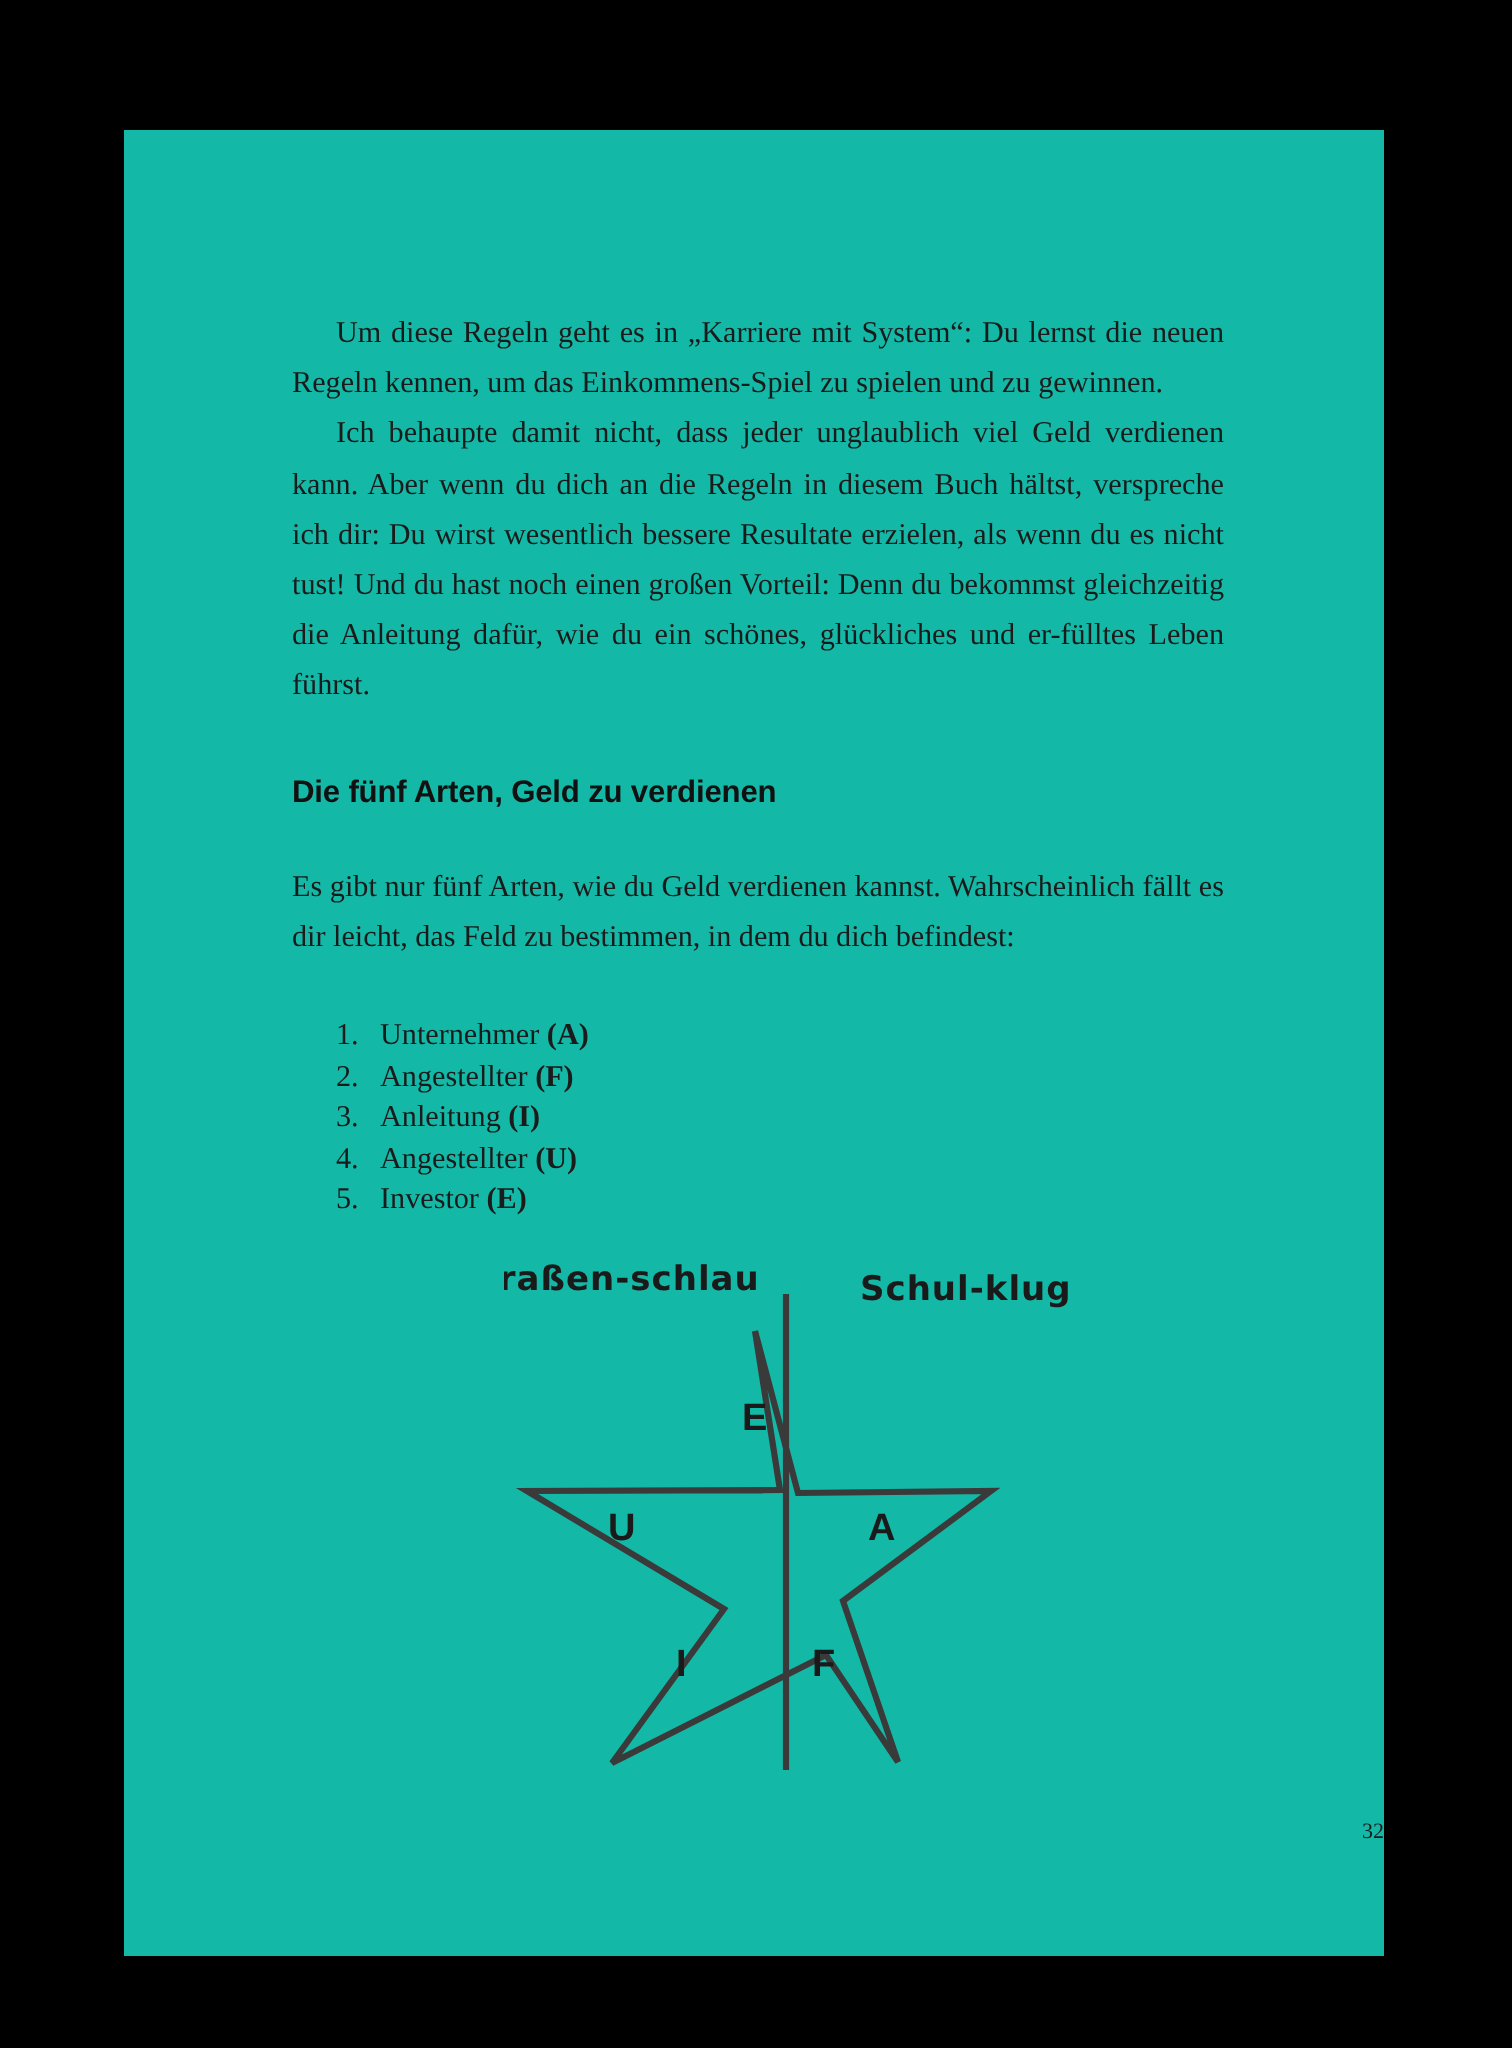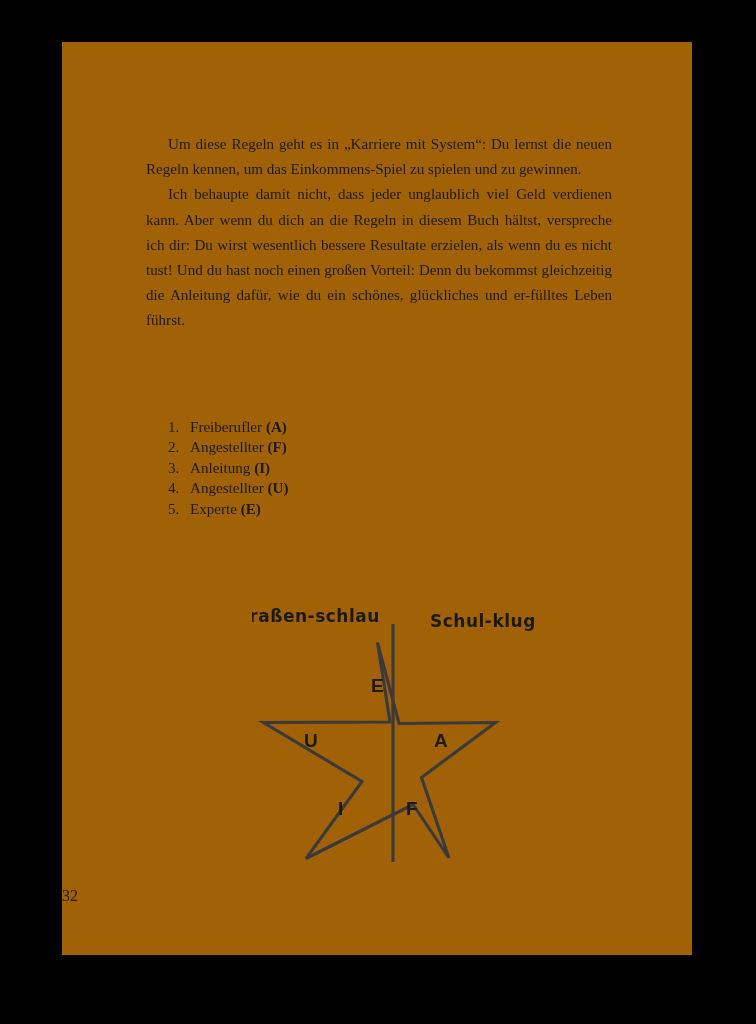--- a/index.html
+++ b/index.html
@@ -12,24 +12,24 @@
     height: 1024px;
     position: relative;
     overflow: hidden;
     font-family: "Liberation Serif", serif;
   }
 
   
   #page-sheet {
     position: absolute;
     left: 62px;
-    top: 42px;
+    top: 65px;
     width: 630px;
     height: 913px;
-    background: #a16207;
+    background: #14b8a6;
   }
 
   
   #content-column {
     position: absolute;
     left: 84px;          
     top: 90px;           
     width: 466px;        
   }
 
@@ -136,51 +136,53 @@
     fill: #1a1a1a;
     letter-spacing: 0.5px;
   }
 
   
   #page-folio {
     position: absolute;
     left: 0;
     top: 845px;     
     width: 630px;
-    text-align: left;
-    font-family: "Liberation Serif", serif;
-    font-size: 16px;
+    text-align: right;
+    font-family: "Liberation Serif", serif;
+    font-size: 11px;
     color: #1b1b1b;
   }
   .gap-md { height: 26px; }
   .gap-lg { height: 31px; }
 </style>
 </head>
 <body>
 
 <div id="page-sheet">
 
   <div id="content-column">
 
     <p class="body-paragraph">Um diese Regeln geht es in „Karriere mit System“: Du lernst die neuen Regeln kennen, um das Einkommens-Spiel zu spielen und zu gewinnen.</p>
 
     <p class="body-paragraph">Ich behaupte damit nicht, dass jeder unglaublich viel Geld verdienen kann. Aber wenn du dich an die Regeln in diesem Buch hältst, verspreche ich dir: Du wirst wesentlich bessere Resultate erzielen, als wenn du es nicht tust! Und du hast noch einen großen Vorteil: Denn du bekommst gleichzeitig die Anleitung dafür, wie du ein schönes, glückliches und er-fülltes Leben führst.</p>
 
     <div class="gap-lg"></div>
 
+    <h2 id="section-heading">Die fünf Arten, Geld zu verdienen</h2>
 
     <div class="gap-md"></div>
 
+    <p class="lead-paragraph">Es gibt nur fünf Arten, wie du Geld verdienen kannst. Wahrscheinlich fällt es dir leicht, das Feld zu bestimmen, in dem du dich befindest:</p>
 
     <div class="gap-md"></div>
 
     <ol id="income-fields-list">
       <li>
         <span class="list-marker">1.</span>
-        <span class="list-label">Freiberufler</span>
+        <span class="list-label">Unternehmer</span>
         <span>&nbsp;</span>
         <span class="list-code">(A)</span>
       </li>
       <li>
         <span class="list-marker">2.</span>
         <span class="list-label">Angestellter</span>
         <span>&nbsp;</span>
         <span class="list-code">(F)</span>
       </li>
       <li>
@@ -190,21 +192,21 @@
         <span class="list-code">(I)</span>
       </li>
       <li>
         <span class="list-marker">4.</span>
         <span class="list-label">Angestellter</span>
         <span>&nbsp;</span>
         <span class="list-code">(U)</span>
       </li>
       <li>
         <span class="list-marker">5.</span>
-        <span class="list-label">Experte</span>
+        <span class="list-label">Investor</span>
         <span>&nbsp;</span>
         <span class="list-code">(E)</span>
       </li>
     </ol>
 
     <div class="gap-md"></div>
 
 
   </div>
 

